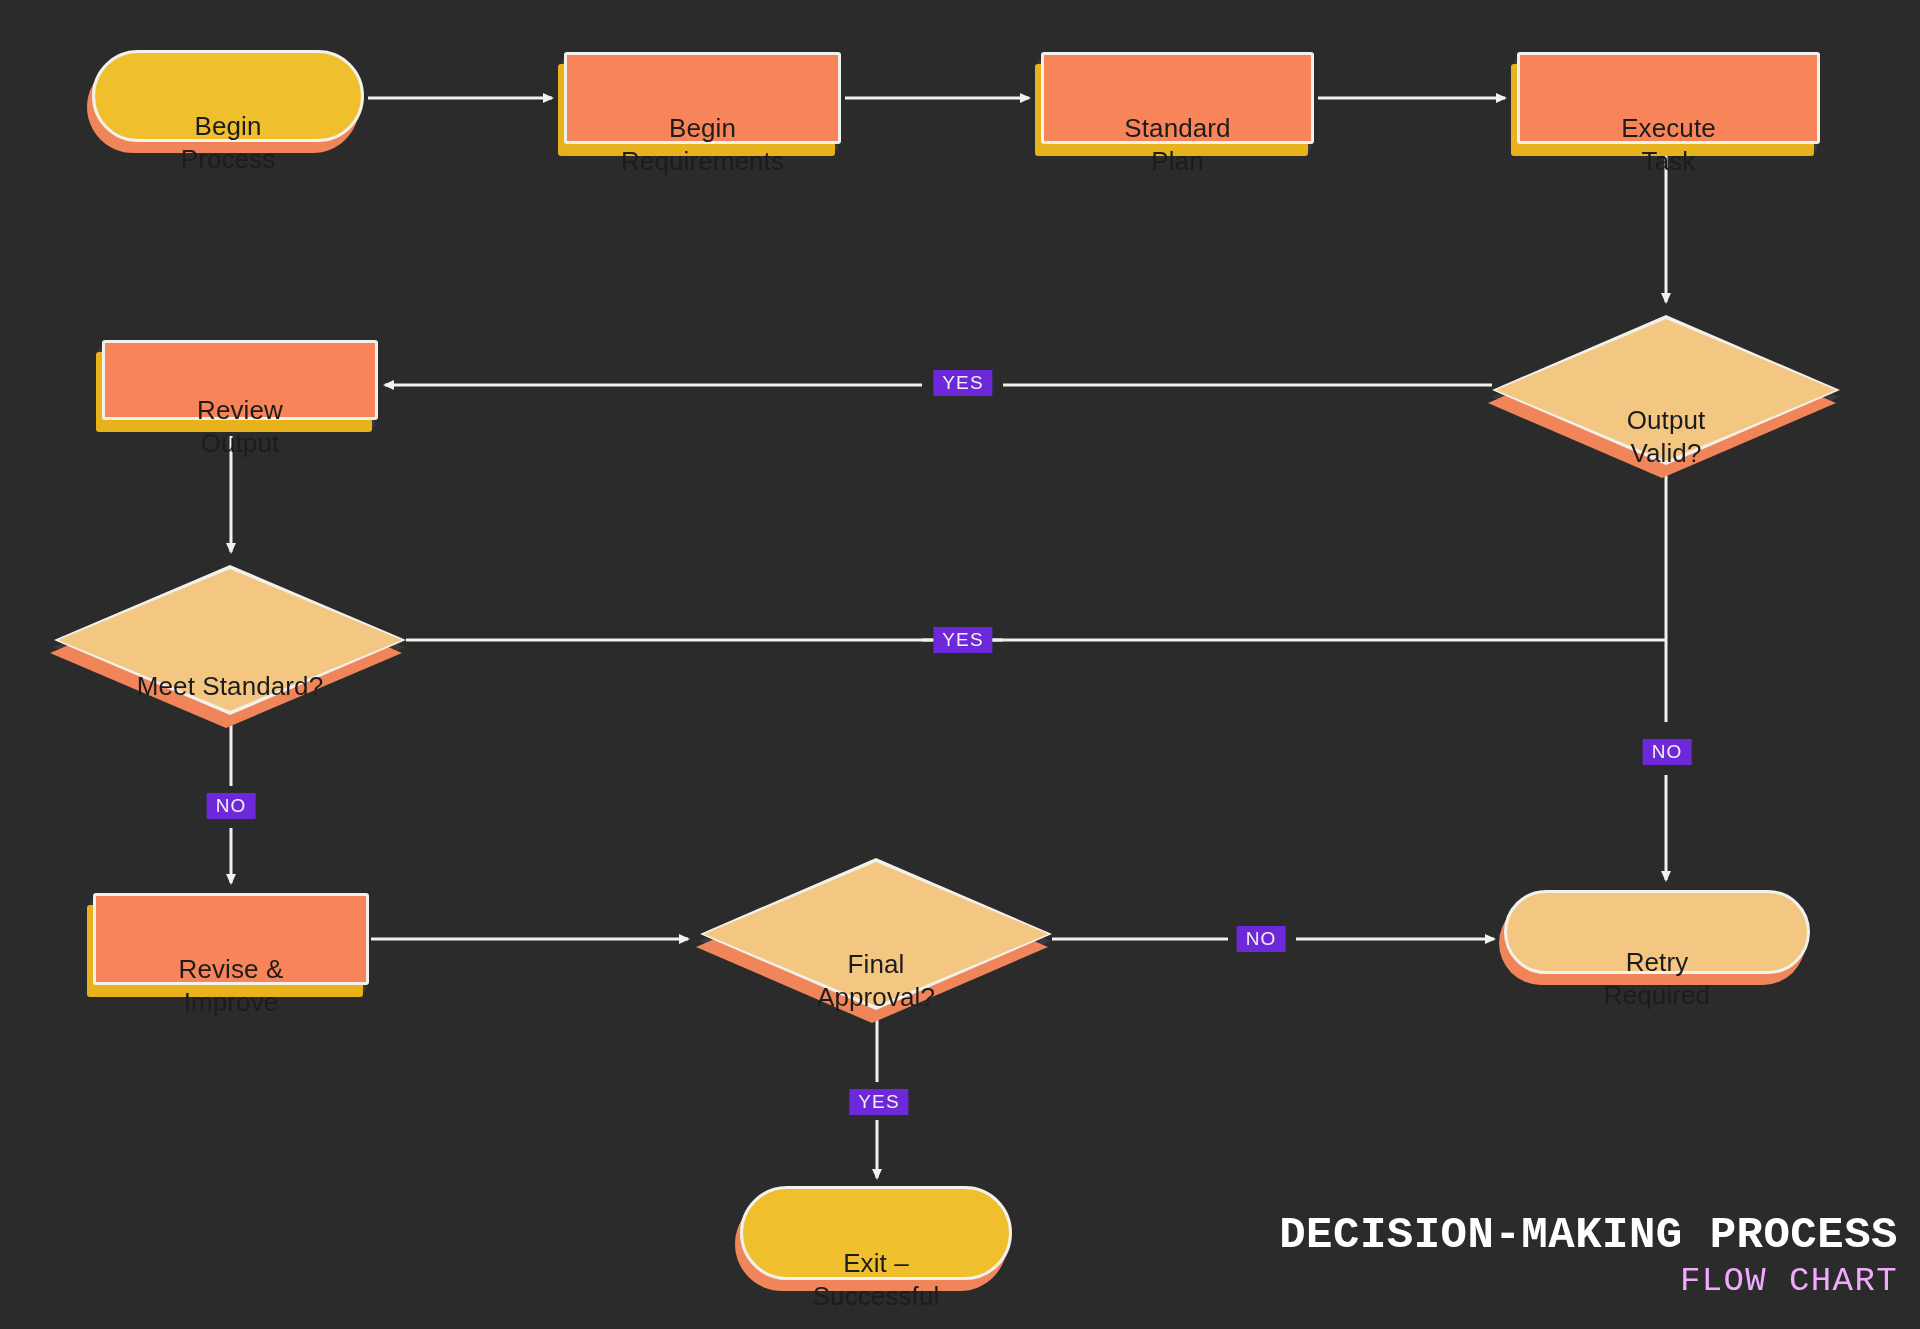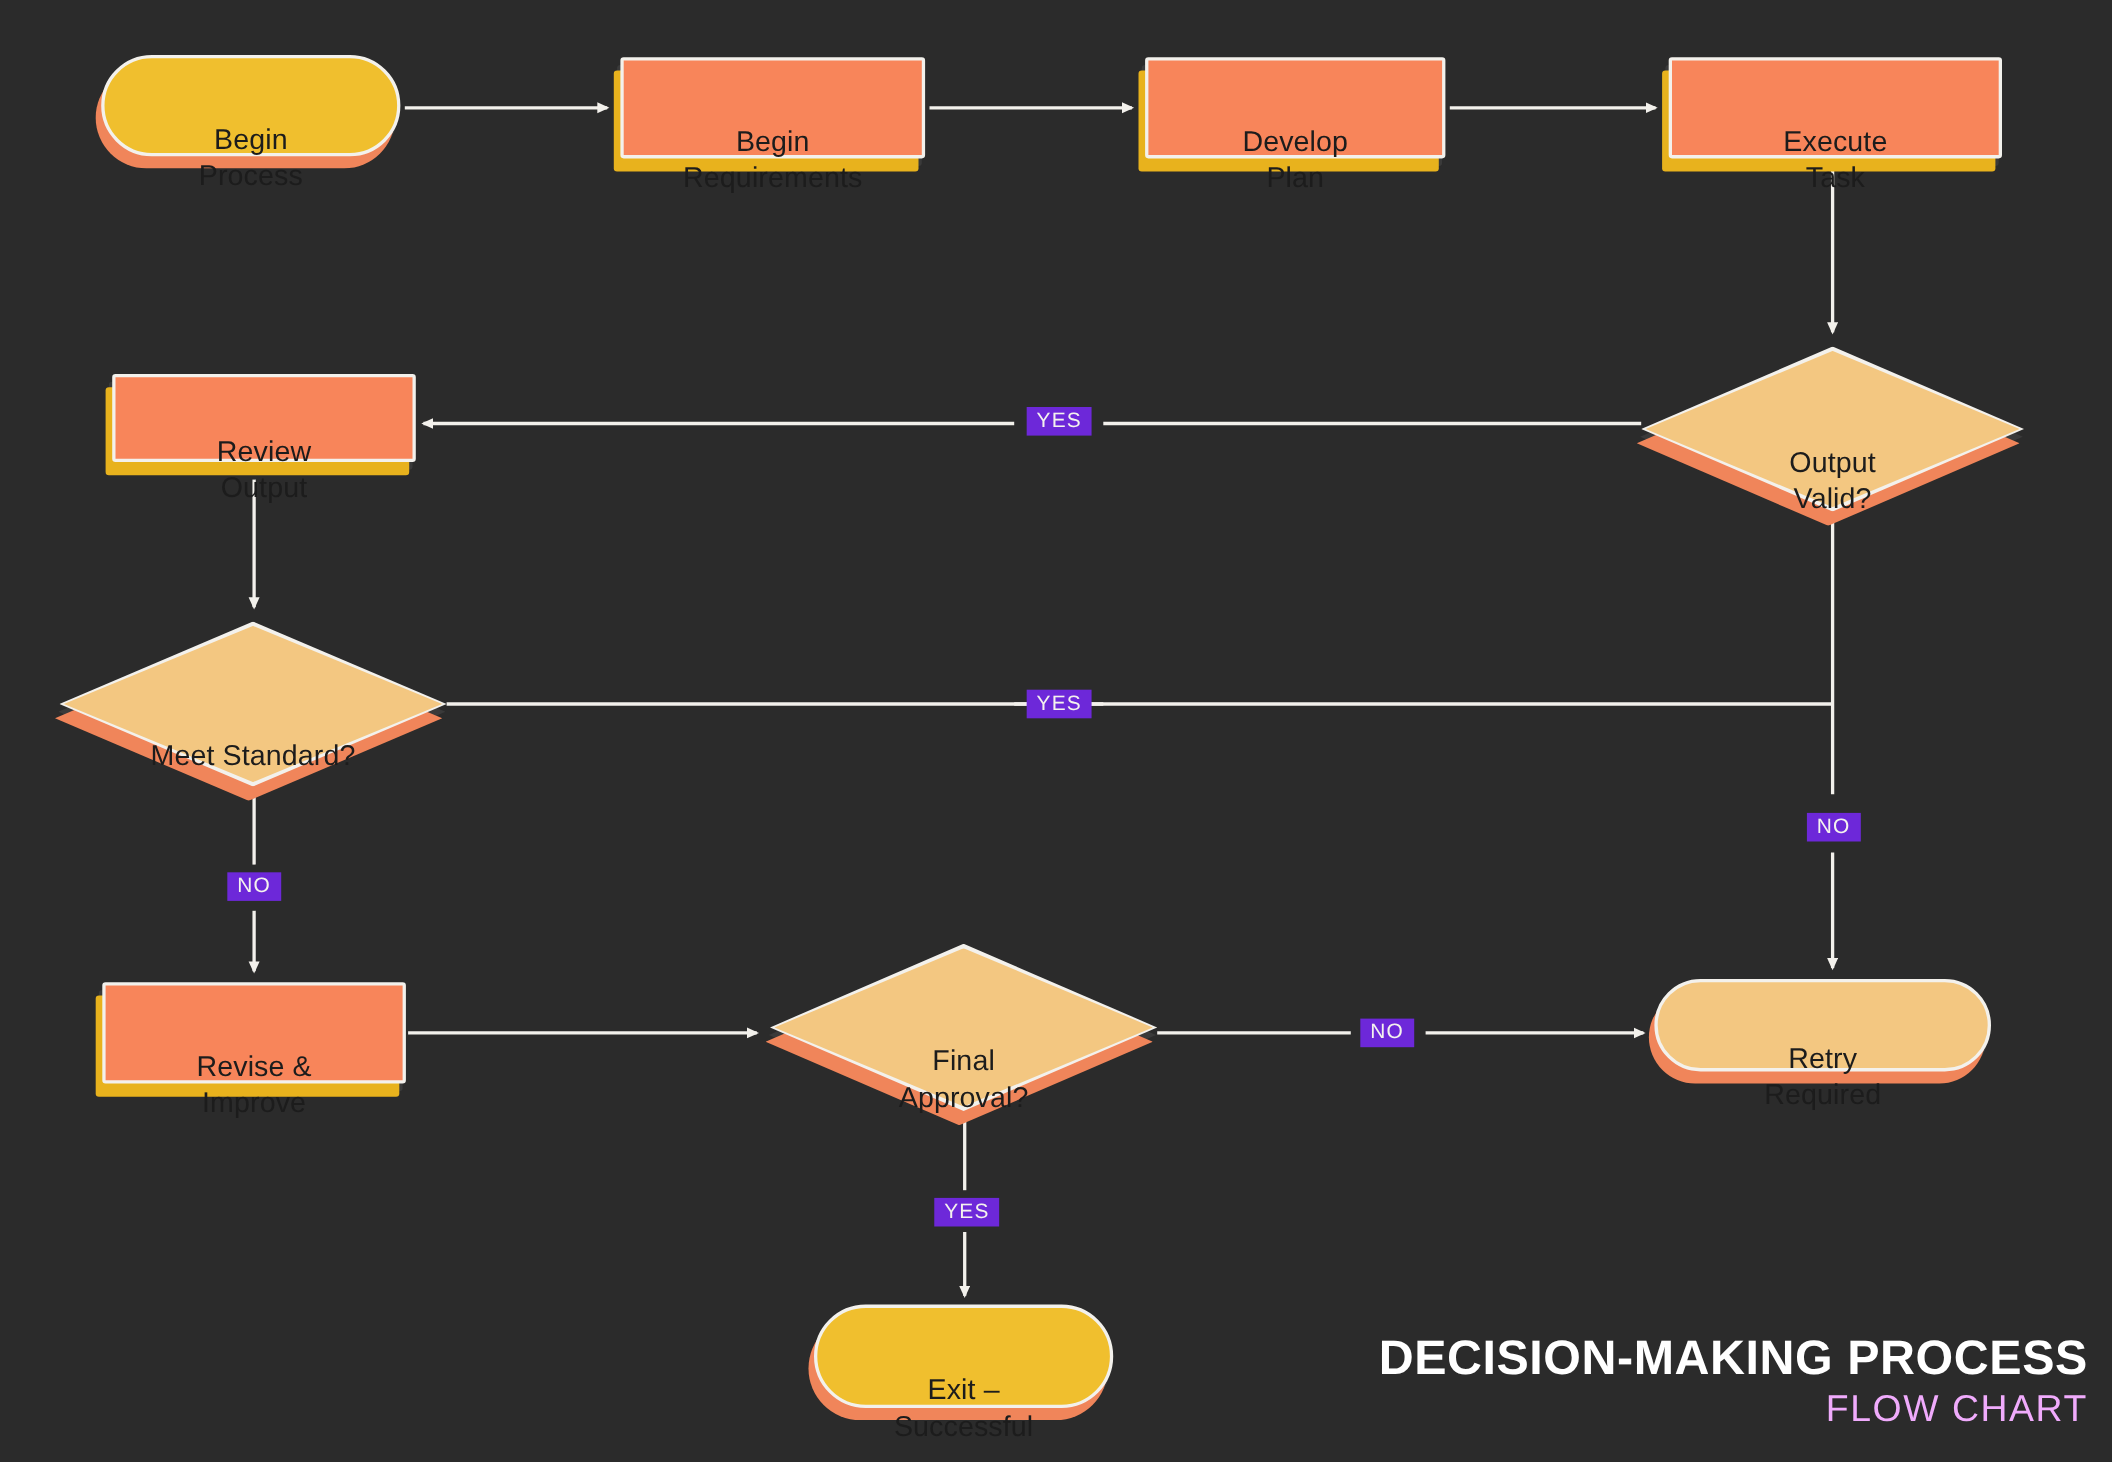--- a/index.html
+++ b/index.html
@@ -157,20 +157,21 @@
     white-space: nowrap;
   }
 
   
   #title-block {
     position: absolute;
     right: 22px;
     bottom: 28px;
     text-align: right;
     z-index: 9;
+    font-family: Liberation Mono, monospace;
   }
   #title-main {
     color: #ffffff;
     font-size: 44px;
     font-weight: bold;
     letter-spacing: .5px;
     line-height: 1.05;
   }
   #title-sub {
     color: #f0abfc;
@@ -246,21 +247,21 @@
     <div class="shadow"></div>
     <div class="face"></div>
     <div class="label">Begin
 Requirements</div>
   </div>
 
   <div class="node rect" style="left:1041px; top:52px; width:273px; height:92px;">
     <div class="shadow2"></div>
     <div class="shadow"></div>
     <div class="face"></div>
-    <div class="label">Develop
+    <div class="label">Standard
 Plan</div>
   </div>
 
   <div class="node rect" style="left:1517px; top:52px; width:303px; height:92px;">
     <div class="shadow2"></div>
     <div class="shadow"></div>
     <div class="face"></div>
     <div class="label">Execute
 Task</div>
   </div>

